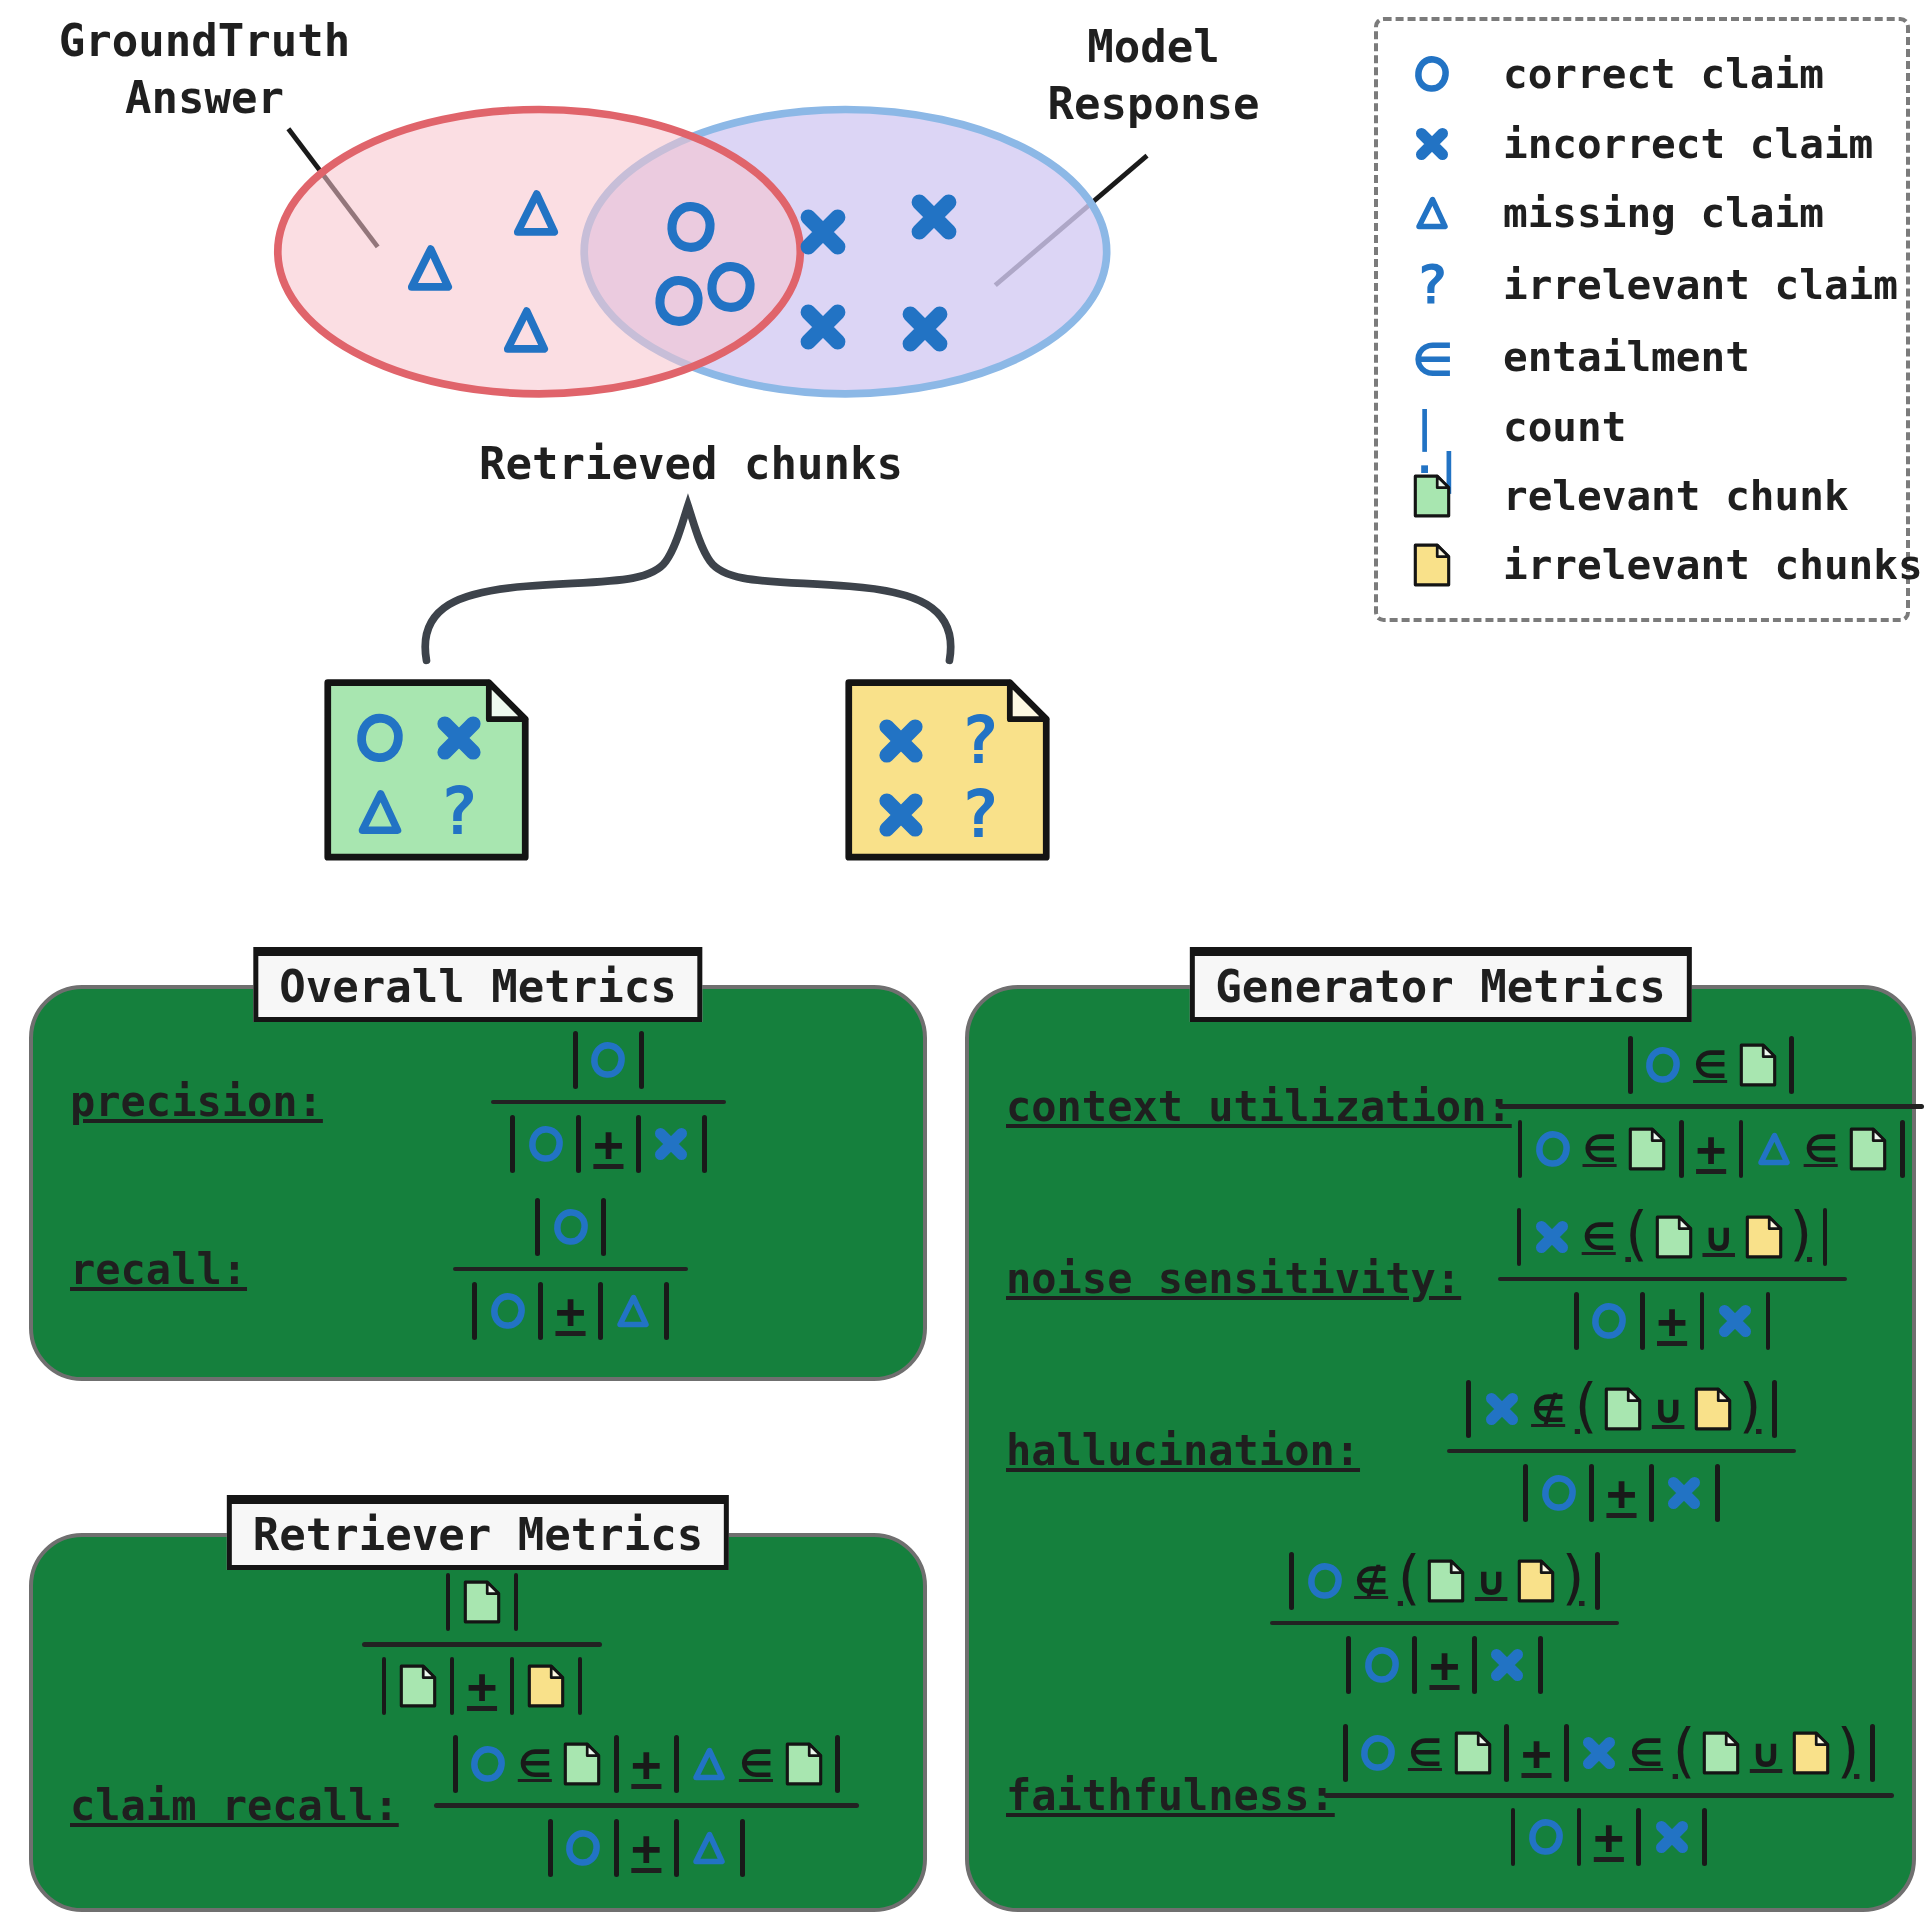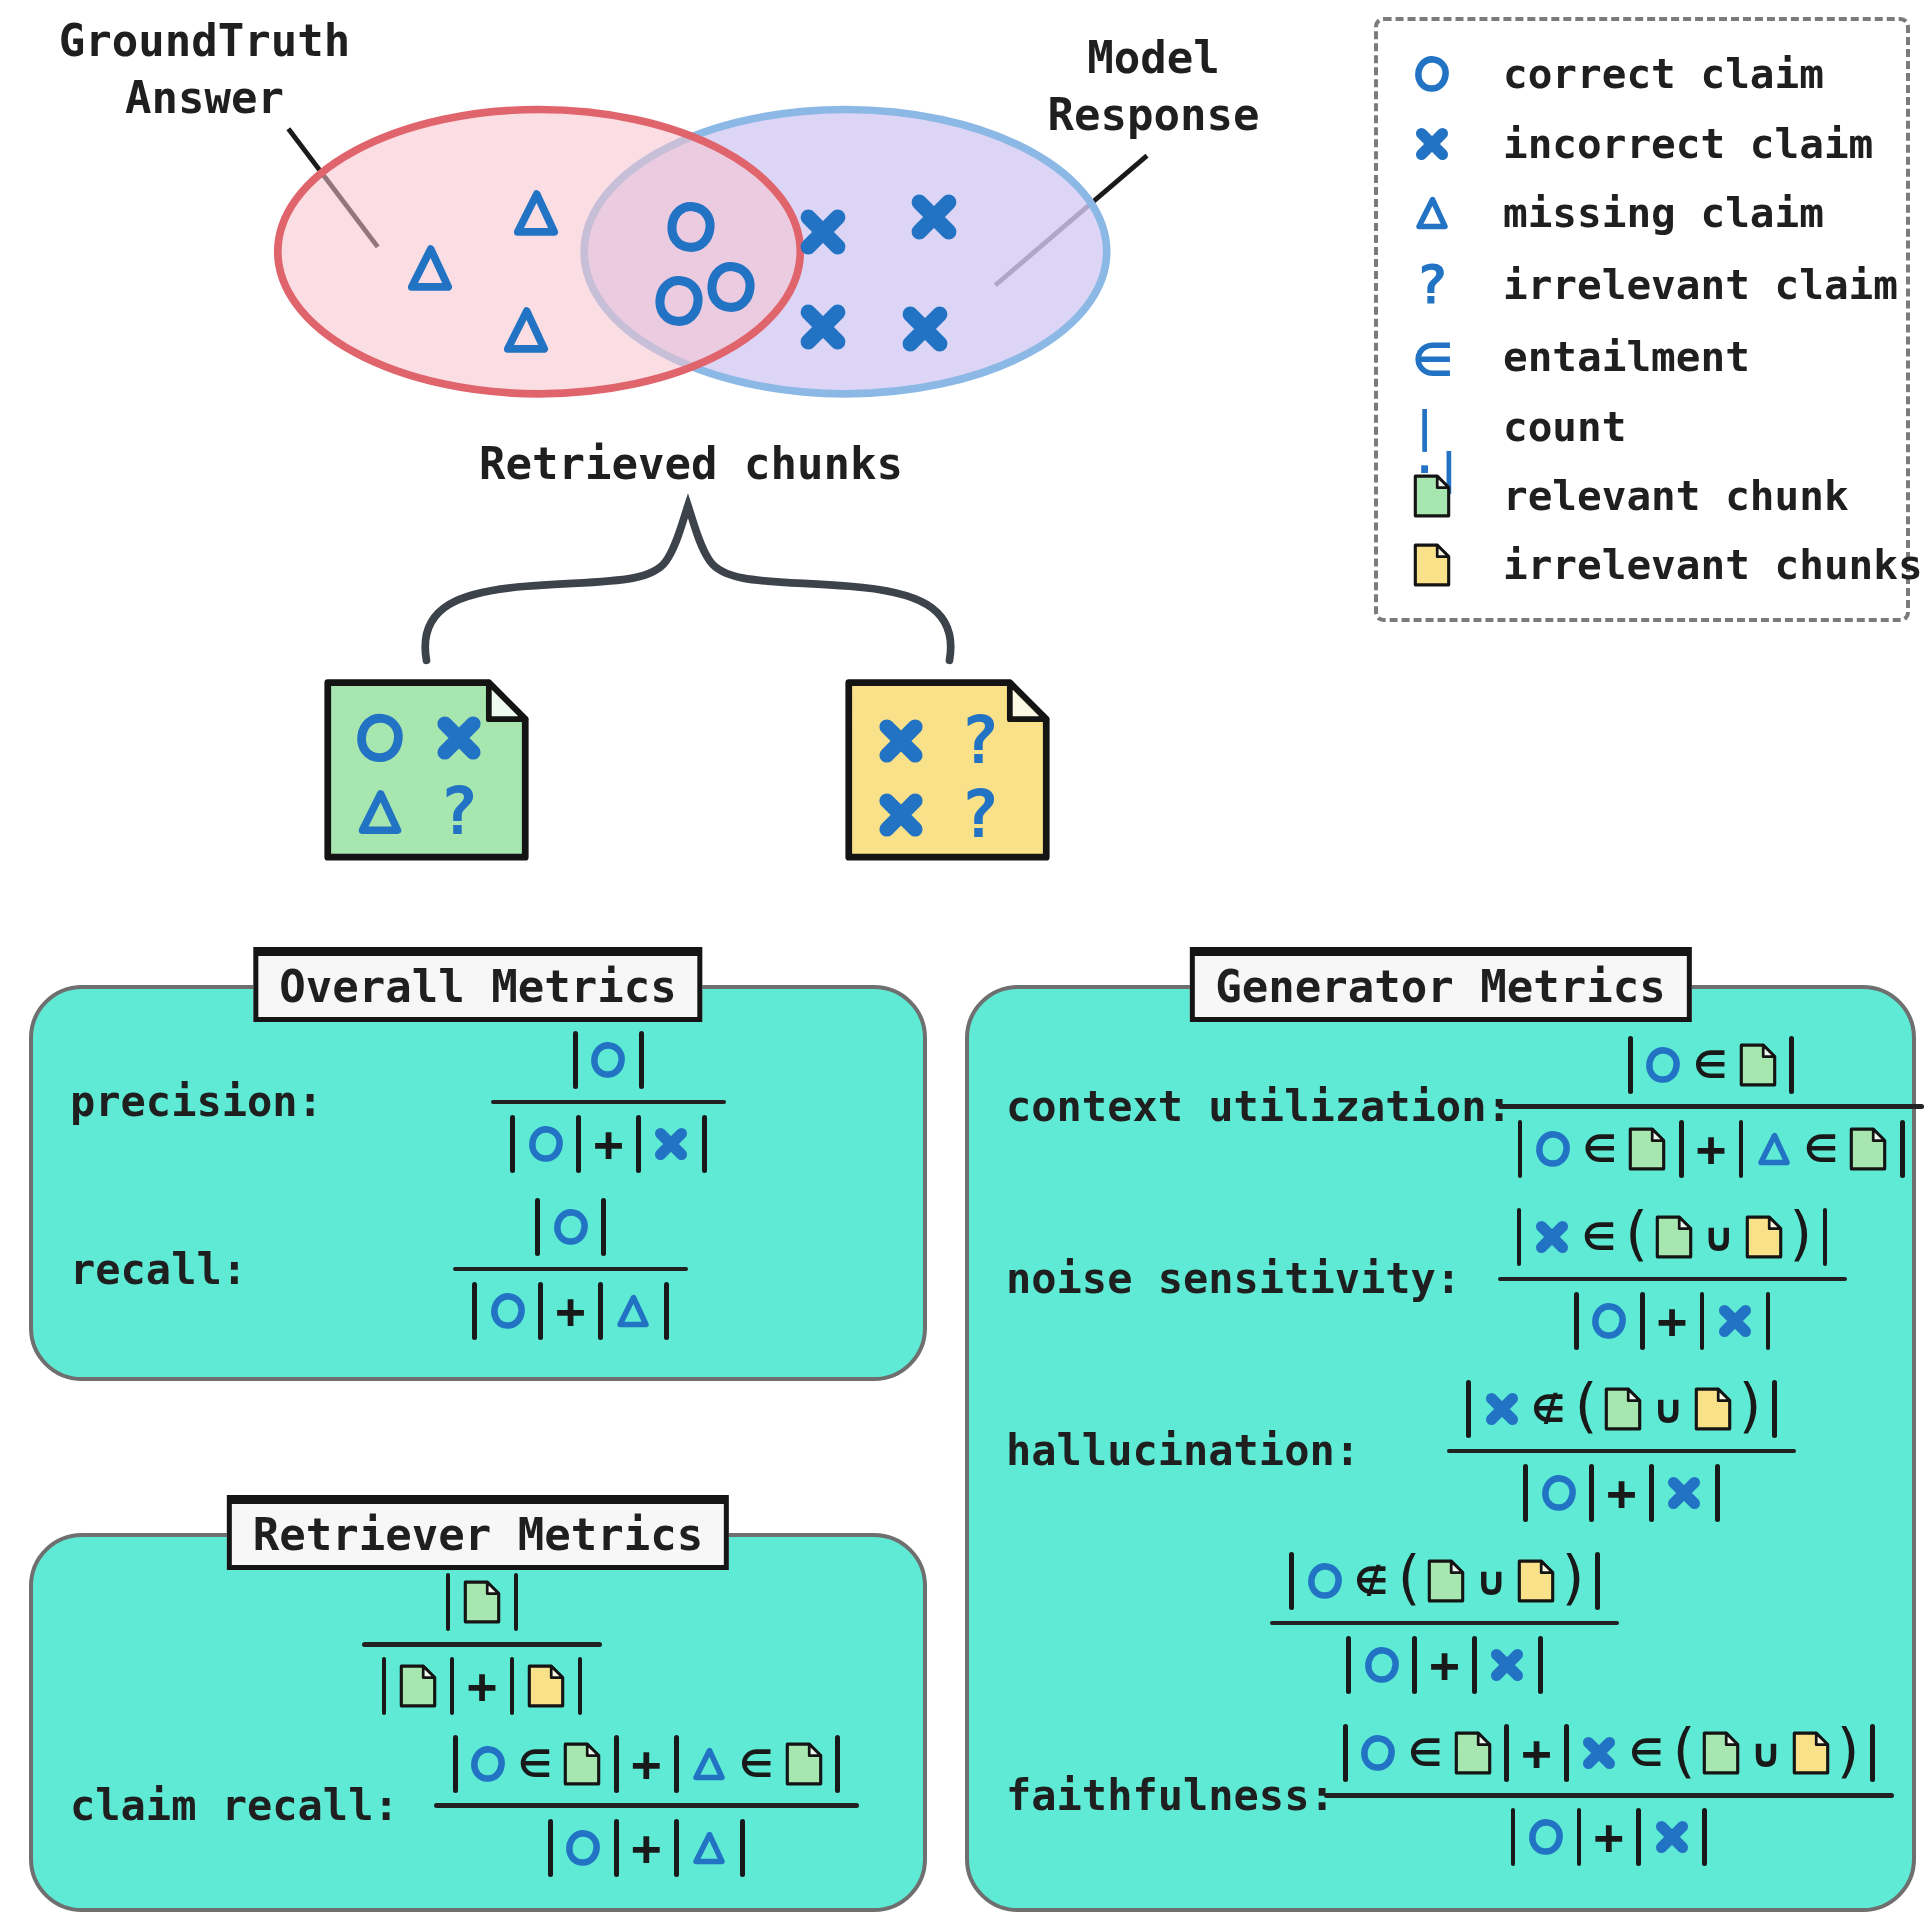--- a/index.html
+++ b/index.html
@@ -4,21 +4,21 @@
 <style>
   html,body{margin:0;padding:0;background:#ffffff;}
   .canvas{position:relative;width:1925px;height:1926px;background:#ffffff;overflow:hidden;
           font-family:"DejaVu Sans Mono",monospace;color:#1f1f1f;}
 
   
   .venn-svg{position:absolute;left:0;top:0;}
   .venn-label{position:absolute;width:317px;text-align:center;font-size:44px;font-weight:bold;
               line-height:1.3;white-space:pre-line;}
   .venn-label.left{left:46px;top:11.5px;}
-  .venn-label.right{left:995px;top:29px;}
+  .venn-label.right{left:995px;top:18px;}
   .venn-sym{position:absolute;transform:translate(-50%,-50%);}
 
   
   .ic{display:block;}
   .ic-venn{width:56px;height:56px;}
   .ic-leg{width:40px;height:40px;}
   .ic-leg.doc{width:42px;height:48px;}
   .ic-f{width:40px;height:40px;}
   .ic-f.doc{width:42px;height:48px;}
   .ic-doc{width:54px;height:54px;}
@@ -41,21 +41,21 @@
 
   
   .legend{position:absolute;left:1374px;top:17.3px;width:536px;height:605px;box-sizing:border-box;
           border:4.8px dashed #7b7b7b;border-radius:9.6px;display:flex;flex-direction:column;
           justify-content:space-between;padding:29px 15.4px 29px 25px;}
   .legend-row{display:flex;align-items:center;gap:42px;}
   .legend-ic{width:58px;display:flex;justify-content:center;align-items:center;flex:0 0 auto;}
   .legend-label{font-size:41px;font-weight:bold;white-space:nowrap;}
 
   
-  .mbox{position:absolute;background:#5eead4;border:4.8px solid #6f6f6f;border-radius:53px;box-sizing:border-box;}
+  .mbox{position:absolute;background:#15803d;border:4.8px solid #6f6f6f;border-radius:53px;box-sizing:border-box;text-decoration:underline;}
   .mbox.overall{left:29px;top:985px;width:898px;height:396px;}
   .mbox.retriever{left:29px;top:1533px;width:898px;height:379px;}
   .mbox.generator{left:965px;top:985px;width:951px;height:927px;}
   .mtitle{position:absolute;top:-42px;left:50%;transform:translateX(-50%);background:#f7f7f7;
           border:solid #151515;border-width:9.6px 5.8px 5.8px 5.8px;padding:4.8px 21px;font-size:44px;
           font-weight:bold;white-space:nowrap;z-index:3;}
   .rows{display:flex;flex-direction:column;justify-content:space-evenly;height:100%;
         box-sizing:border-box;padding:25px 29px 20px 37px;}
   .metric-row{display:flex;align-items:center;}
   .metric-label{font-size:42px;font-weight:bold;white-space:nowrap;flex:0 0 auto;}

